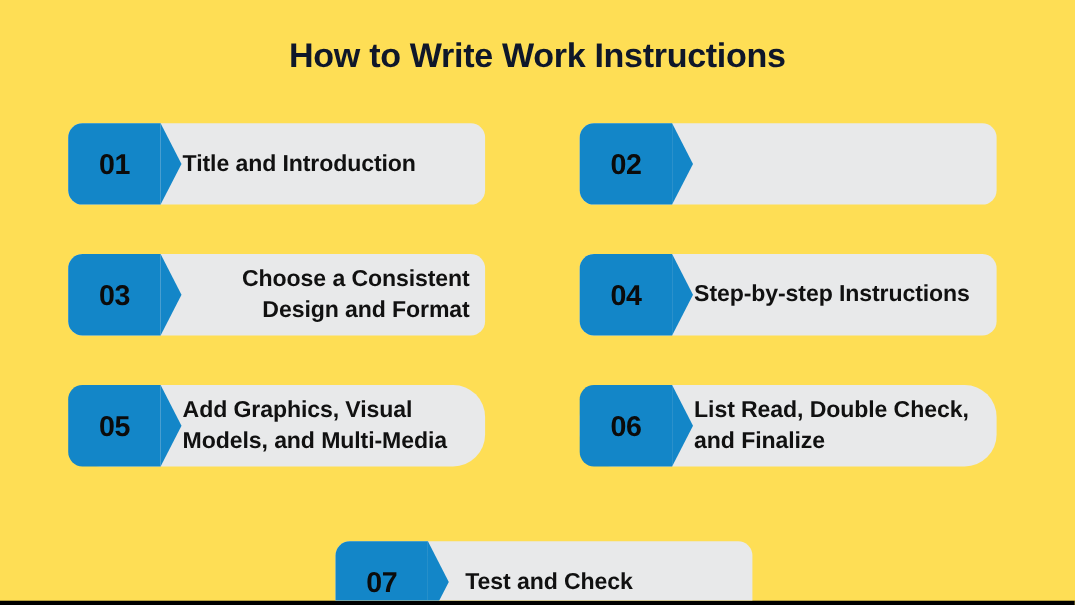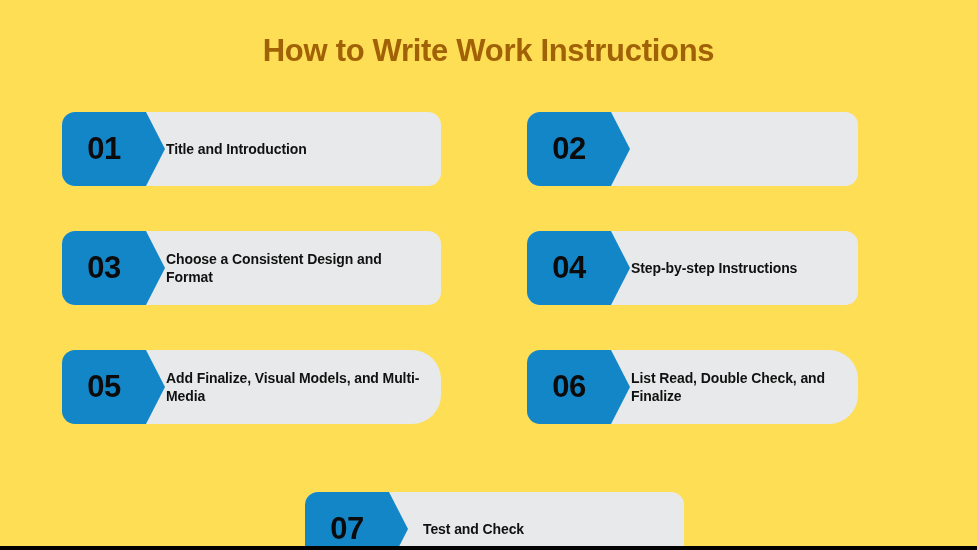--- a/index.html
+++ b/index.html
@@ -27,21 +27,21 @@
   }
 
   #poster-title {
     position: absolute;
     left: 0;
     top: 33px;
     width: 977px;
     text-align: center;
     font-size: 31px;
     font-weight: bold;
-    color: #a16207;
+    color: #0f172a;
     letter-spacing: -0.3px;
   }
 
   .step-card {
     position: absolute;
     height: 74px;
     background: #E8E9EA;
     border-radius: 13px;
     overflow: visible;
   }
@@ -73,50 +73,50 @@
 
   .step-number {
     position: absolute;
     left: 0;
     top: 0;
     width: 84px;
     height: 74px;
     display: flex;
     align-items: center;
     justify-content: center;
-    font-size: 31px;
+    font-size: 26px;
     font-weight: bold;
     color: #0B0B0B;
     letter-spacing: -0.5px;
     z-index: 3;
   }
 
   .step-label {
     position: absolute;
     left: 104px;
     top: 0;
     right: 14px;
     height: 74px;
     display: flex;
     align-items: center;
-    font-size: 14px;
+    font-size: 21px;
     font-weight: bold;
     color: #111111;
     line-height: 1.32;
     letter-spacing: -0.1px;
     z-index: 1;
   }
 
   
   .col-left  { left: 62px;  width: 379px; }
-  .col-right { left: 527px; width: 331px; }
+  .col-right { left: 527px; width: 379px; }
   .col-center{ left: 305px; width: 379px; }
 
   .row-1 { top: 112px; }
-  .row-2 { top: 231px; }
+  .row-2 { top: 231px; text-align: right; }
   .row-3 { top: 350px; border-radius: 29px; }
   .row-4 { top: 456px; margin-top: 36px; }
 
   
   .col-center .step-label { left: 118px; }
 </style>
 </head>
 <body>
 
 <div id="poster">
@@ -147,21 +147,21 @@
     <div class="step-badge"></div>
     <div class="step-badge-tip"></div>
     <div class="step-number">04</div>
     <div class="step-label">Step-by-step Instructions</div>
   </div>
 
   <div class="step-card col-left row-3">
     <div class="step-badge"></div>
     <div class="step-badge-tip"></div>
     <div class="step-number">05</div>
-    <div class="step-label">Add Finalize, Visual Models, and Multi-Media</div>
+    <div class="step-label">Add Graphics, Visual Models, and Multi-Media</div>
   </div>
 
   <div class="step-card col-right row-3">
     <div class="step-badge"></div>
     <div class="step-badge-tip"></div>
     <div class="step-number">06</div>
     <div class="step-label">List Read, Double Check, and Finalize</div>
   </div>
 
   <div class="step-card col-center row-4">

